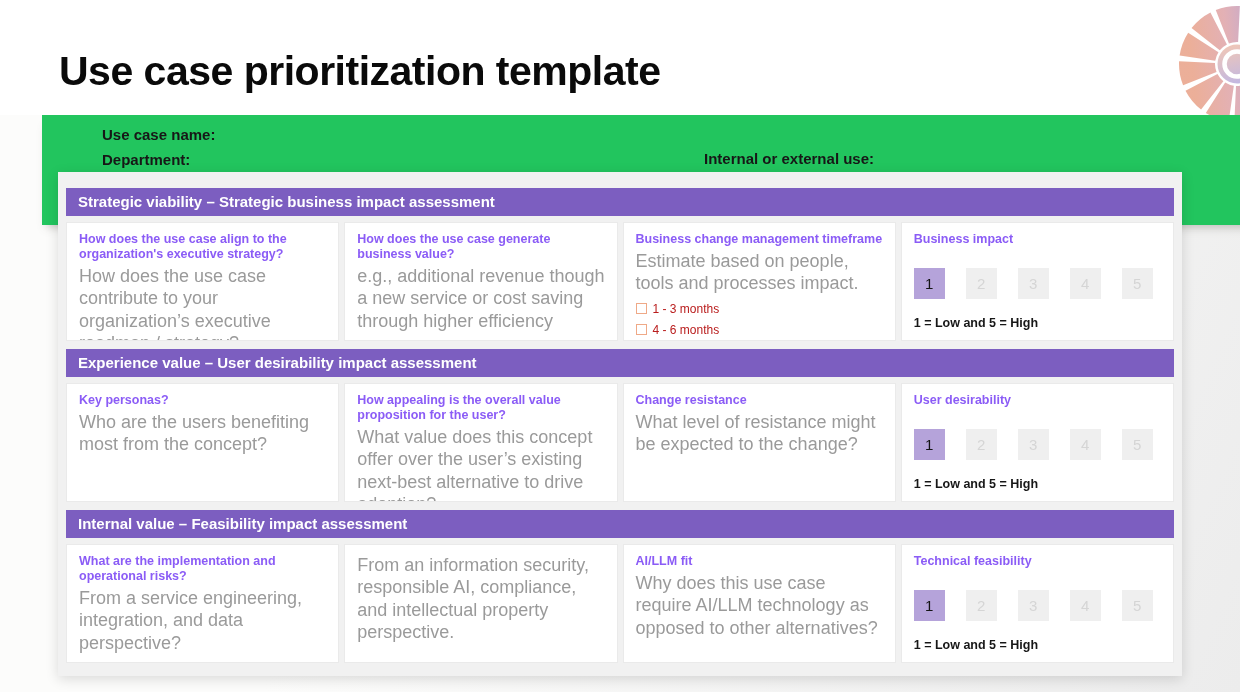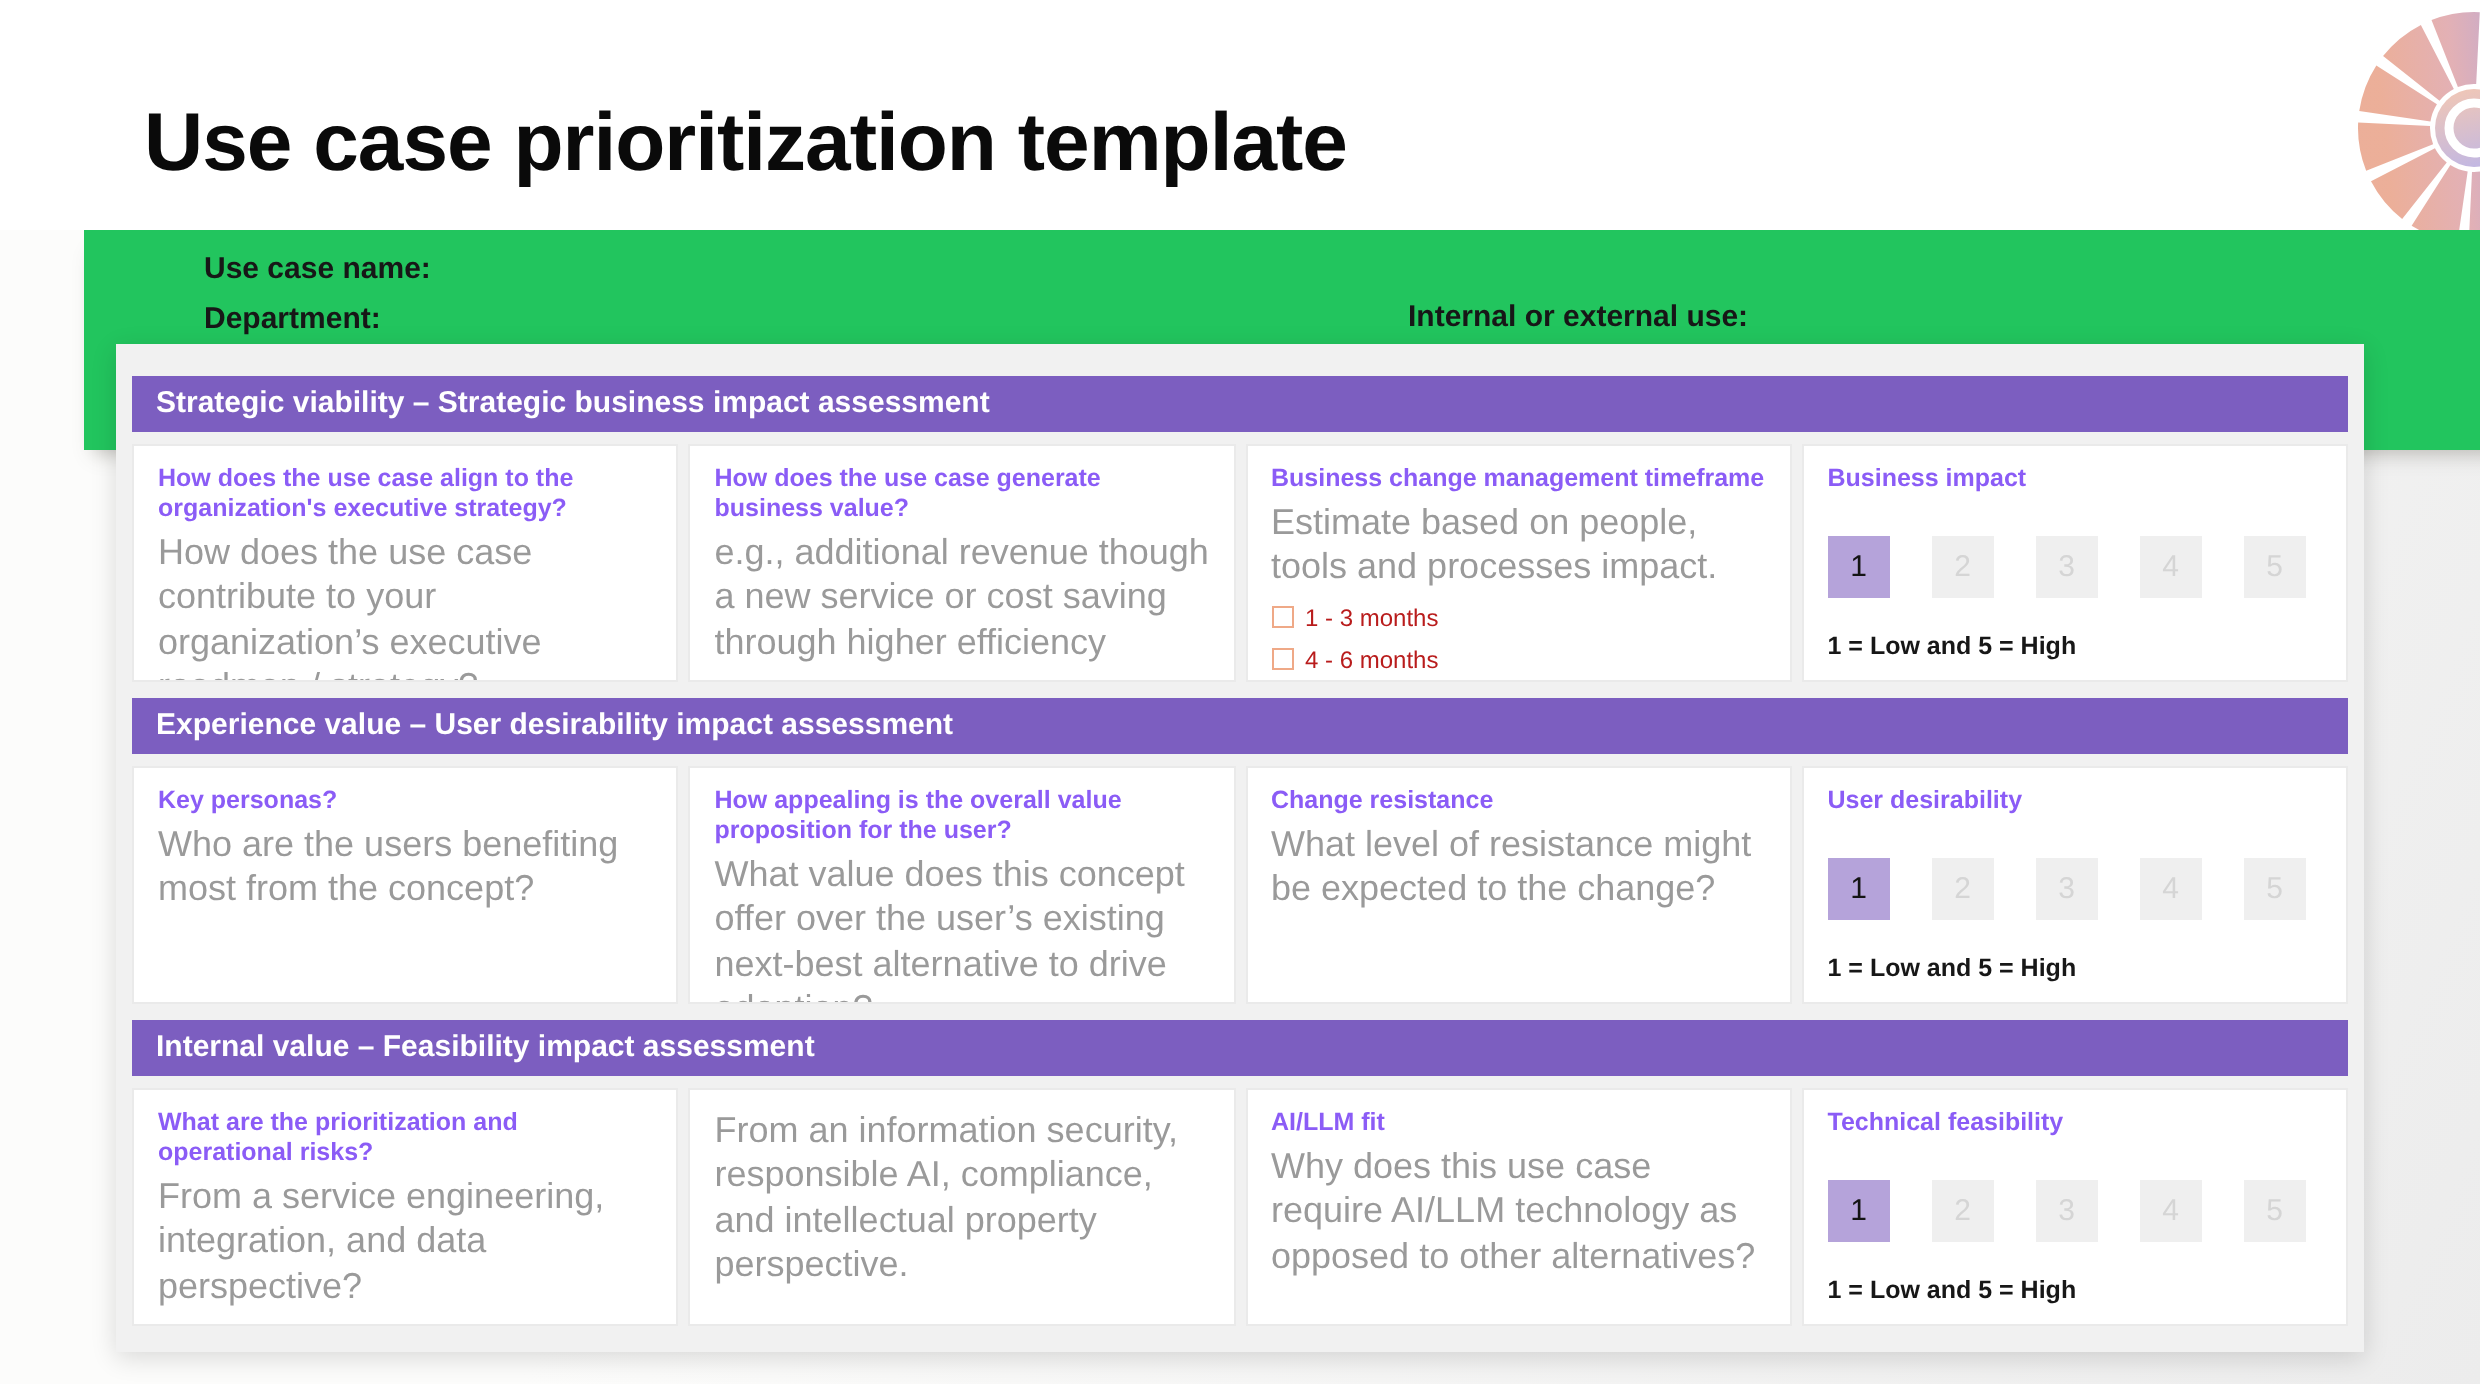--- a/index.html
+++ b/index.html
@@ -7,21 +7,21 @@
   body {
     font-family:"Liberation Sans", sans-serif;
     background:#ffffff;
     position:relative;
     color:#1a1a1a;
   }
 
   
   .top-header { position:absolute; left:0; top:0; width:1240px; height:115px; background:#ffffff; }
   .page-title {
-    position:absolute; left:72px; top:48px;
+    position:absolute; left:59px; top:48px;
     font-size:41px; font-weight:700; color:#0a0a0a;
     letter-spacing:-0.5px; white-space:nowrap;
   }
   .brand-logo { position:absolute; top:0; right:0; width:132px; height:122px; overflow:hidden; }
 
   
   .lower-bg {
     position:absolute; left:0; top:115px; width:1240px; height:577px;
     background:linear-gradient(115deg, #fcfcfb 35%, #ececec 100%);
   }
@@ -190,21 +190,21 @@
         </div>
         <div class="rating-legend">1 = Low and 5 = High</div>
       </div>
     </div>
   </section>
 
   <section class="section">
     <div class="section-header">Internal value – Feasibility impact assessment</div>
     <div class="cards">
       <div class="card">
-        <div class="card-title">What are the prioritization and operational risks?</div>
+        <div class="card-title">What are the implementation and operational risks?</div>
         <div class="card-body">From a service engineering, integration, and data perspective?</div>
       </div>
       <div class="card">
         <div class="card-body">From an information security, responsible AI, compliance, and intellectual property perspective.</div>
       </div>
       <div class="card">
         <div class="card-title">AI/LLM fit</div>
         <div class="card-body">Why does this use case require AI/LLM technology as opposed to other alternatives?</div>
       </div>
       <div class="card">

